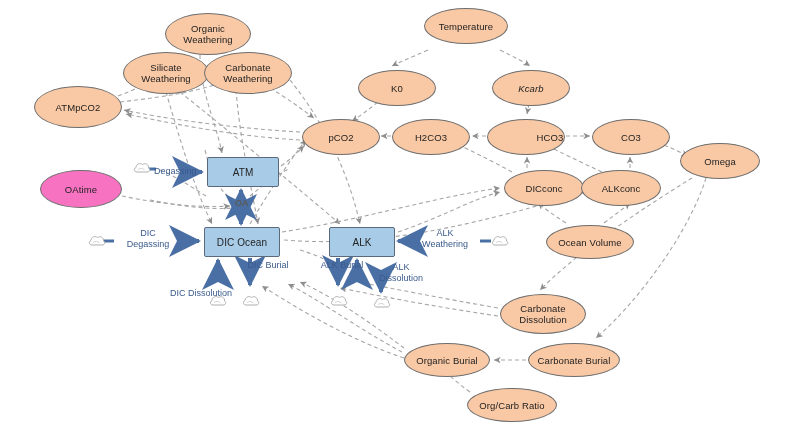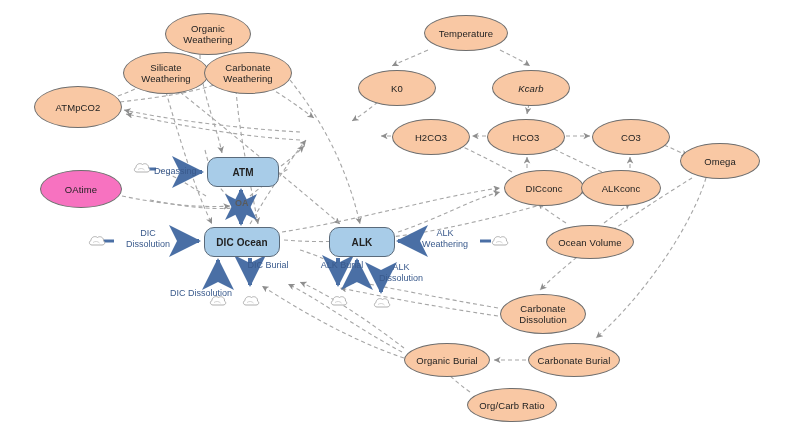--- a/index.html
+++ b/index.html
@@ -44,23 +44,22 @@
     background: #f9c8a4;
     box-shadow: 0 0 0 0 rgba(0,0,0,0);
   }
   .ellipse.pink {
     background: #f772c0;
     text-align: center;
   }
   .boxnode {
     border: 1.3px solid #5a6a7a;
     background: #a8cce8;
-    border-radius: 10px;
+    border-radius: 2px;
     font-size: 10px;
-    font-weight: bold;
   }
   .flow-label {
     position: absolute;
     color: #3a5a8c;
     font-size: 9px;
     line-height: 10.5px;
     text-align: center;
     white-space: pre-line;
   }
   .cloud {
@@ -207,34 +206,37 @@
   <div class="node ellipse" style="left:204px;top:52px;width:88px;height:42px;">
     <span style="white-space:pre-line;">Carbonate
 Weathering</span>
   </div>
   <div class="node ellipse" style="left:34px;top:86px;width:88px;height:42px;">
     <span style="white-space:pre-line;">ATMpCO2</span>
   </div>
   <div class="node ellipse pink" style="left:40px;top:170px;width:82px;height:38px;">
     <span style="white-space:pre-line;">OAtime</span>
   </div>
-  <div class="node ellipse" style="left:424px;top:15px;width:84px;height:36px;text-align:right;">
+  <div class="node ellipse" style="left:424px;top:8px;width:84px;height:36px;text-align:right;">
     <span style="white-space:pre-line;">Temperature</span>
   </div>
   <div class="node ellipse" style="left:358px;top:70px;width:78px;height:36px;">
     <span style="white-space:pre-line;">K0</span>
   </div>
   <div class="node ellipse" style="left:492px;top:70px;width:78px;height:36px;font-style:italic;">
     <span style="white-space:pre-line;">Kcarb</span>
   </div>
+  <div class="node ellipse" style="left:302px;top:119px;width:78px;height:36px;">
+    <span style="white-space:pre-line;">pCO2</span>
+  </div>
   <div class="node ellipse" style="left:392px;top:119px;width:78px;height:36px;">
     <span style="white-space:pre-line;">H2CO3</span>
   </div>
   <div class="node ellipse" style="left:487px;top:119px;width:78px;height:36px;">
-    <span style="white-space:pre-line;">HCO3</span>
+    <span style="white-space:pre-line;padding-left:48px;">HCO3</span>
   </div>
   <div class="node ellipse" style="left:592px;top:119px;width:78px;height:36px;">
     <span style="white-space:pre-line;">CO3</span>
   </div>
   <div class="node ellipse" style="left:680px;top:143px;width:80px;height:36px;">
     <span style="white-space:pre-line;">Omega</span>
   </div>
   <div class="node ellipse" style="left:504px;top:170px;width:80px;height:36px;">
     <span style="white-space:pre-line;">DICconc</span>
   </div>
@@ -282,21 +284,21 @@
     <path d="M4,12 C1,12 0.5,8.5 3,7.5 C3,4 7,2.5 9.5,4.5 C12,2.5 16,4.5 15.5,8 C17.5,9 17,12 14,12 Z" fill="#ffffff" stroke="#b0b0b0" stroke-width="1"></path>
     <path d="M5,9.5 C7,8 10,8.2 11.5,10" fill="none" stroke="#c8c8c8" stroke-width="0.8"></path>
   </svg>
   <svg class="cloud" style="left:373px;top:295px;" width="18" height="16" viewBox="0 0 18 16">
     <path d="M4,12 C1,12 0.5,8.5 3,7.5 C3,4 7,2.5 9.5,4.5 C12,2.5 16,4.5 15.5,8 C17.5,9 17,12 14,12 Z" fill="#ffffff" stroke="#b0b0b0" stroke-width="1"></path>
     <path d="M5,9.5 C7,8 10,8.2 11.5,10" fill="none" stroke="#c8c8c8" stroke-width="0.8"></path>
   </svg>
 
   <div class="flow-label" style="left:154px;top:166px;width:56px;text-align:left;">Degassing</div>
   <div class="flow-label" style="left:118px;top:228px;width:60px;">DIC
-Dissolution</div>
+Degassing</div>
   <div class="flow-label" style="left:414px;top:228px;width:62px;">ALK
 Weathering</div>
   <div class="flow-label" style="left:152px;top:288px;width:80px;text-align:right;">DIC Dissolution</div>
   <div class="flow-label" style="left:240px;top:260px;width:56px;">DIC Burial</div>
   <div class="flow-label" style="left:313px;top:260px;width:58px;">ALK Burial</div>
   <div class="flow-label" style="left:372px;top:262px;width:58px;">ALK
 Dissolution</div>
 
   <div class="oa-label" style="left:235px;top:198px;">OA</div>
 

